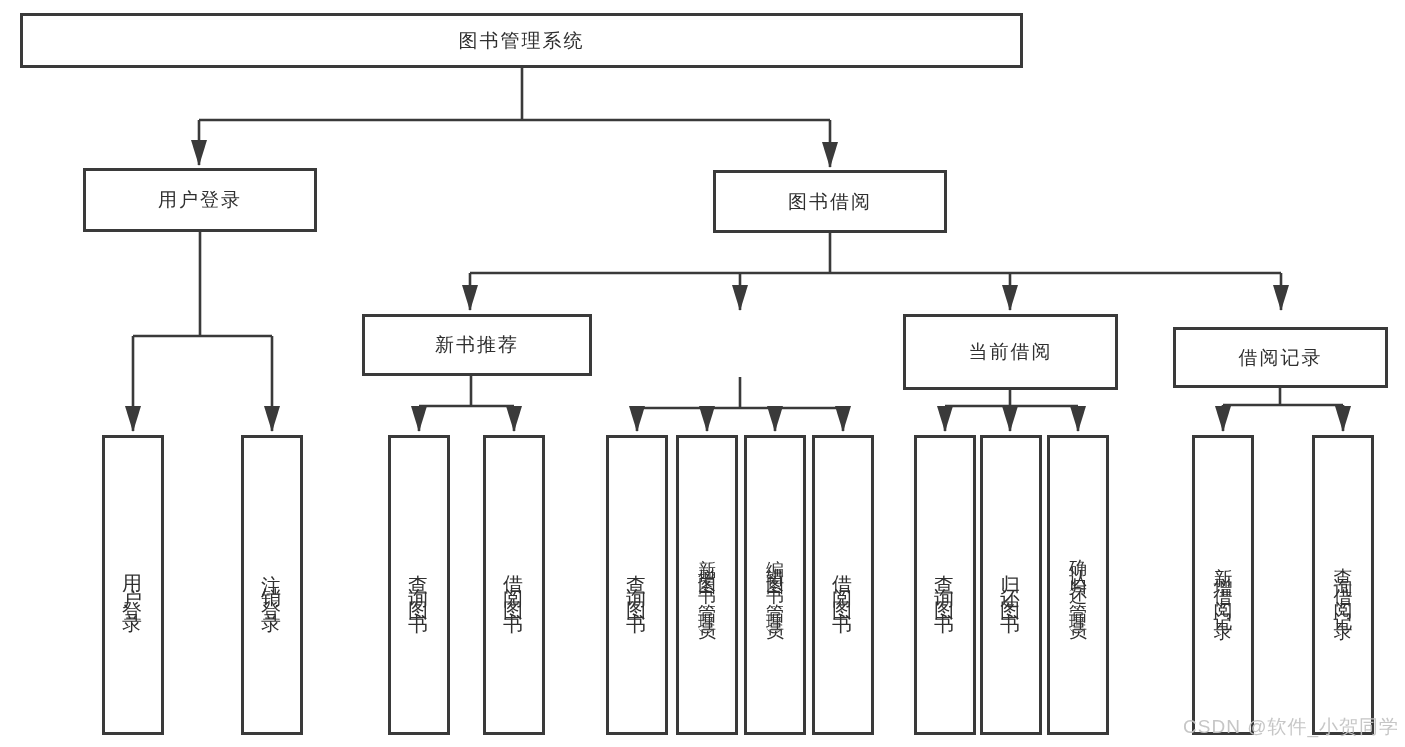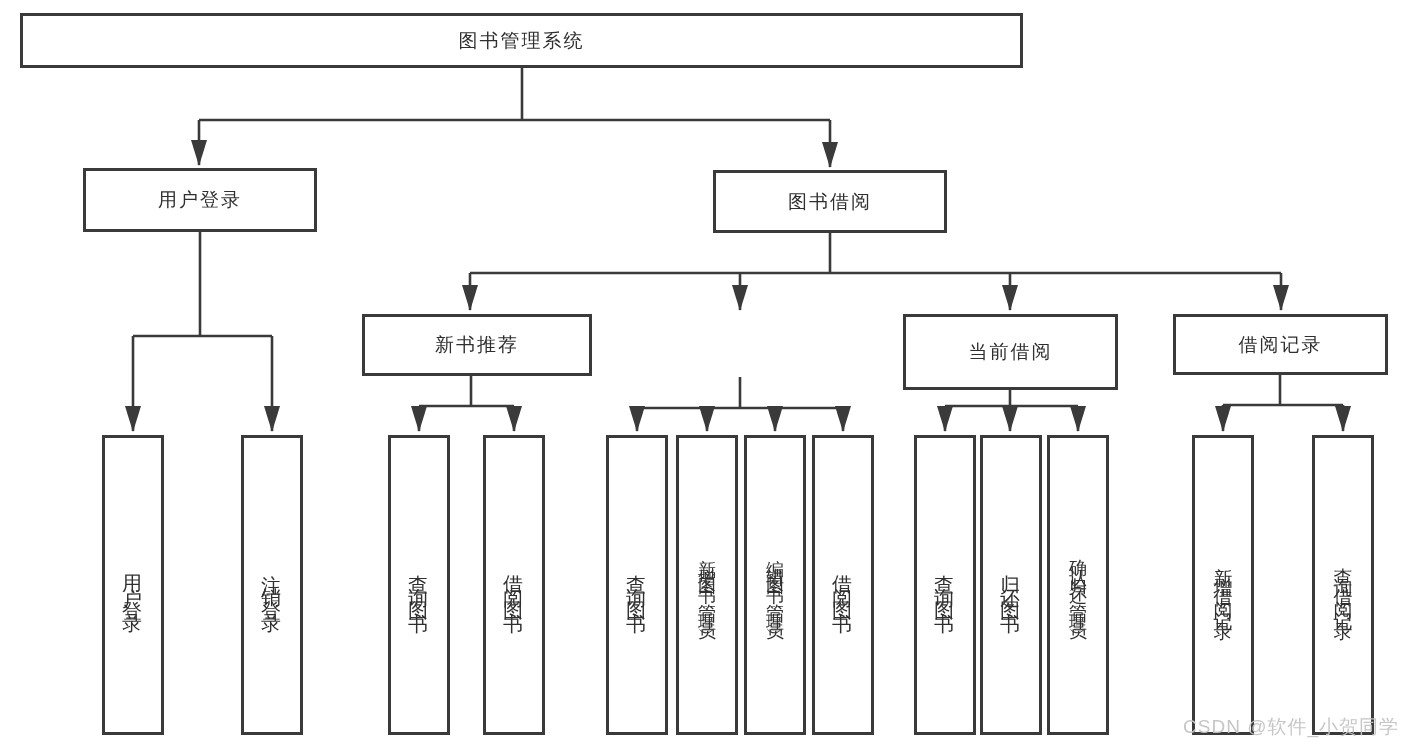--- a/index.html
+++ b/index.html
@@ -105,21 +105,21 @@
     </g>
   </svg>
 
   <div class="box h" style="left:20px;top:13px;width:1003px;height:55px">图书管理系统</div>
 
   <div class="box h" style="left:83px;top:168px;width:234px;height:64px">用户登录</div>
   <div class="box h" style="left:713px;top:170px;width:234px;height:63px">图书借阅</div>
 
   <div class="box h" style="left:362px;top:314px;width:230px;height:62px">新书推荐</div>
   <div class="box h" style="left:903px;top:314px;width:215px;height:76px">当前借阅</div>
-  <div class="box h" style="left:1173px;top:314px;width:215px;height:61px">借阅记录</div>
+  <div class="box h" style="left:1173px;top:327px;width:215px;height:61px">借阅记录</div>
 
   <div class="box v v4" style="left:102px;top:435px;width:62px;height:300px">用户登录</div>
   <div class="box v v4" style="left:241px;top:435px;width:62px;height:300px">注销登录</div>
 
   <div class="box v v4" style="left:388px;top:435px;width:62px;height:300px">查询图书</div>
   <div class="box v v4" style="left:483px;top:435px;width:62px;height:300px">借阅图书</div>
 
   <div class="box v v4" style="left:606px;top:435px;width:62px;height:300px">查询图书</div>
   <div class="box v v9" style="left:676px;top:435px;width:62px;height:300px">新增图书（管理员）</div>
   <div class="box v v9" style="left:744px;top:435px;width:62px;height:300px">编辑图书（管理员）</div>

